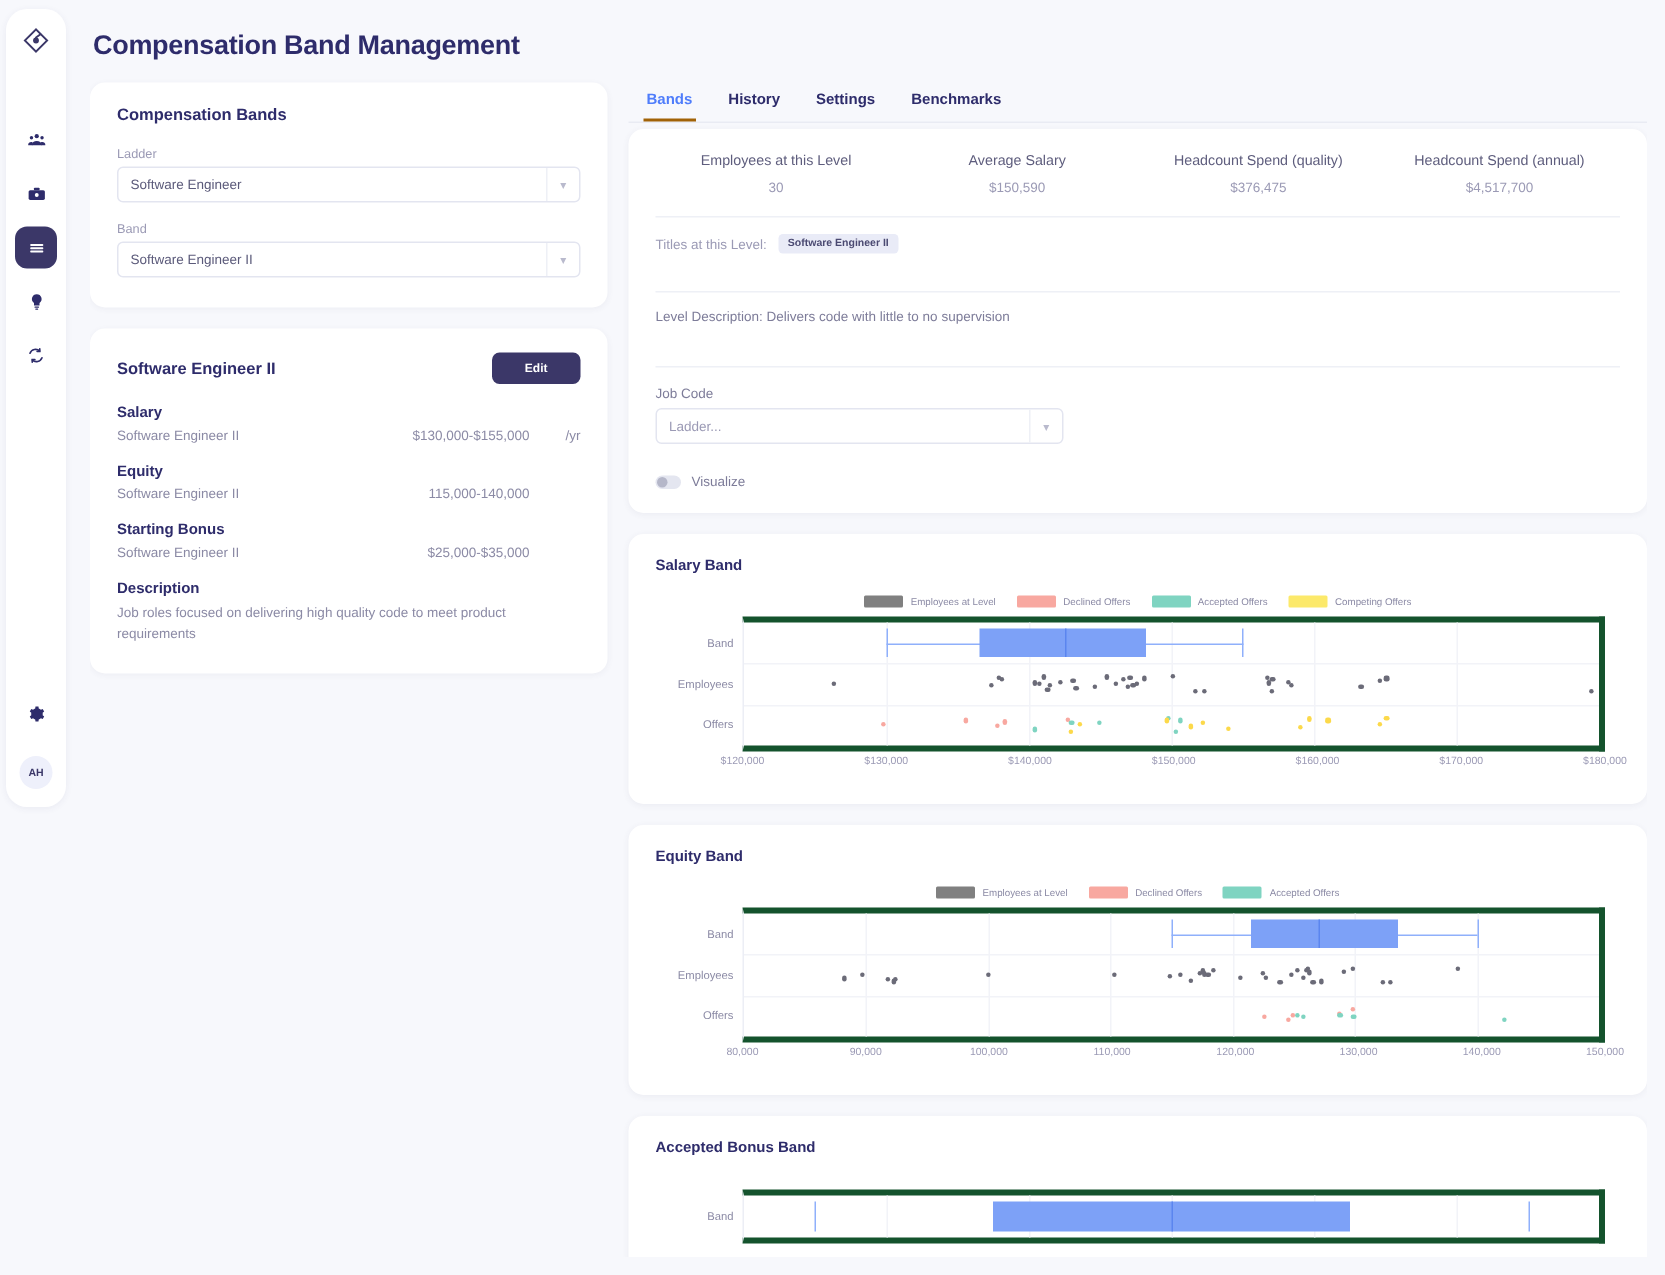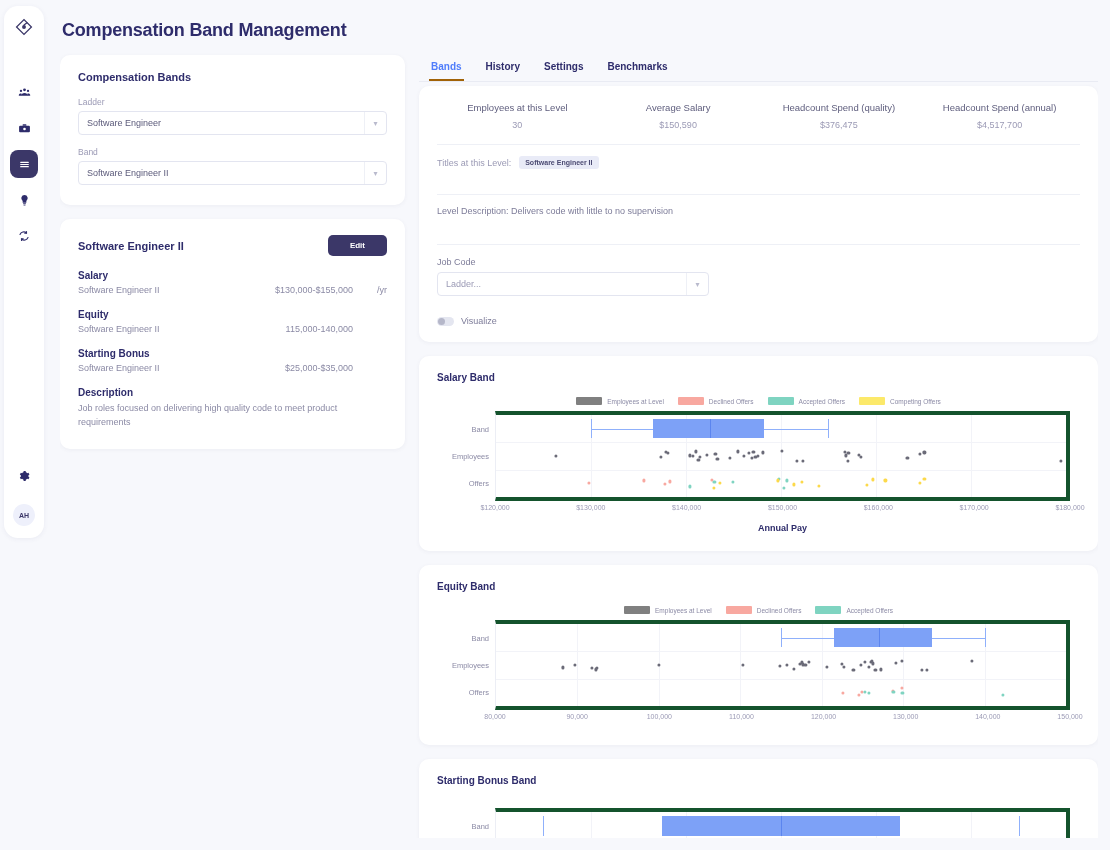--- a/index.html
+++ b/index.html
@@ -432,21 +432,20 @@
                   </div>
                 <div class="xticks" id="xticks-0">
                     <div class="xtick" style="left: 0%;">$120,000</div>
                     <div class="xtick" style="left: 16.6667%;">$130,000</div>
                     <div class="xtick" style="left: 33.3333%;">$140,000</div>
                     <div class="xtick" style="left: 50%;">$150,000</div>
                     <div class="xtick" style="left: 66.6667%;">$160,000</div>
                     <div class="xtick" style="left: 83.3333%;">$170,000</div>
                     <div class="xtick" style="left: 100%;">$180,000</div>
                   </div>
-                <div class="axis-title">Annual Pay</div>
               </div>
             </div>
           </div>
 
           <div class="card">
             <div class="card-pad" style="padding:16px 18px 18px 18px;">
               <div class="chart-title">Equity Band</div>
               <div class="legend" id="legend-1">
                   <div class="legend-item">
                     <span class="legend-sw" style="background: rgb(128, 128, 128);"></span>
@@ -531,21 +530,21 @@
                     <div class="xtick" style="left: 71.4286%;">130,000</div>
                     <div class="xtick" style="left: 85.7143%;">140,000</div>
                     <div class="xtick" style="left: 100%;">150,000</div>
                   </div>
               </div>
             </div>
           </div>
 
           <div class="card">
             <div class="card-pad" style="padding:16px 18px 18px 18px;">
-              <div class="chart-title">Starting Bonus Band</div>
+              <div class="chart-title">Accepted Bonus Band</div>
               <div style="padding-left:58px; padding-right:10px; margin-top:22px;">
                 <div class="plot" id="plot-2" style="height:36px;">
                     <div class="gridline" style="left: 16.6667%;"></div>
                     <div class="gridline" style="left: 33.3333%;"></div>
                     <div class="gridline" style="left: 50%;"></div>
                     <div class="gridline" style="left: 66.6667%;"></div>
                     <div class="gridline" style="left: 83.3333%;"></div>
                     <div class="ylab" style="top: 50%;">Band</div>
                     <div class="whisker-cap" style="left: 8.33333%; top: 14%; height: 72%;"></div>
                     <div class="whisker-cap" style="left: 91.6667%; top: 14%; height: 72%;"></div>

